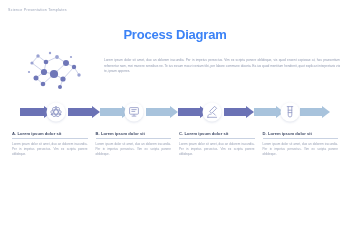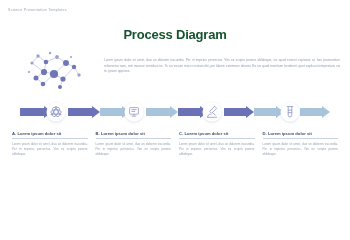--- a/index.html
+++ b/index.html
@@ -36,21 +36,21 @@
   
   .title {
     position: absolute;
     left: 0;
     right: 0;
     top: 27px;
     text-align: center;
     font-size: 13px;
     font-weight: bold;
     letter-spacing: -0.2px;
-    color: #14532d;
+    color: #3b82f6;
   }
 
   
   .intro-row {
     position: absolute;
     left: 0;
     right: 0;
     top: 48px;
     height: 48px;
   }

